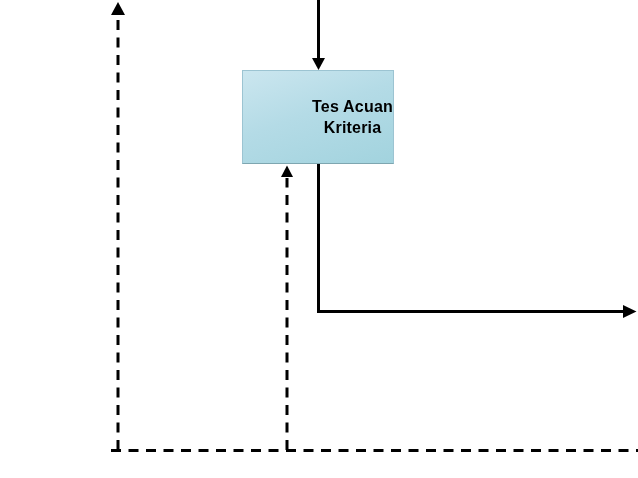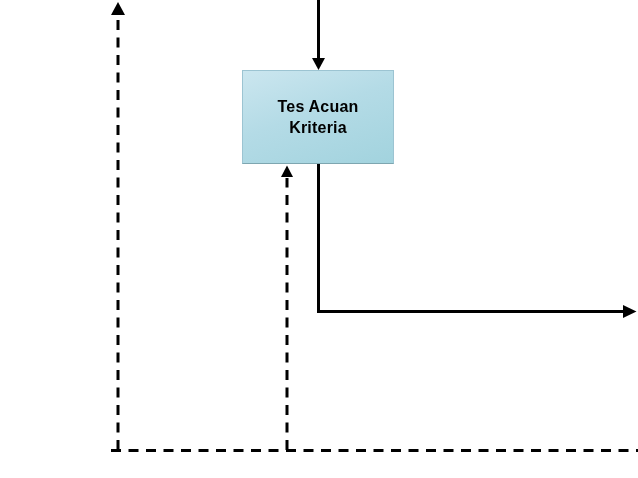--- a/index.html
+++ b/index.html
@@ -27,21 +27,21 @@
     left: 242px;
     top: 70px;
     width: 152px;
     height: 94px;
     box-sizing: border-box;
     background: linear-gradient(160deg, #cbe6ef 0%, #b4dbe6 45%, #a2d3de 100%);
     border: 1px solid #9cc4d2;
     border-bottom-color: #7ea6b0;
     display: flex;
     align-items: center;
-    justify-content: center;
+    justify-content: flex-end;
   }
   .node-label {
     font-size: 16px;
     line-height: 21px;
     font-weight: bold;
     color: #000000;
     text-align: center;
     white-space: pre-line;
     letter-spacing: 0.2px;
   }

